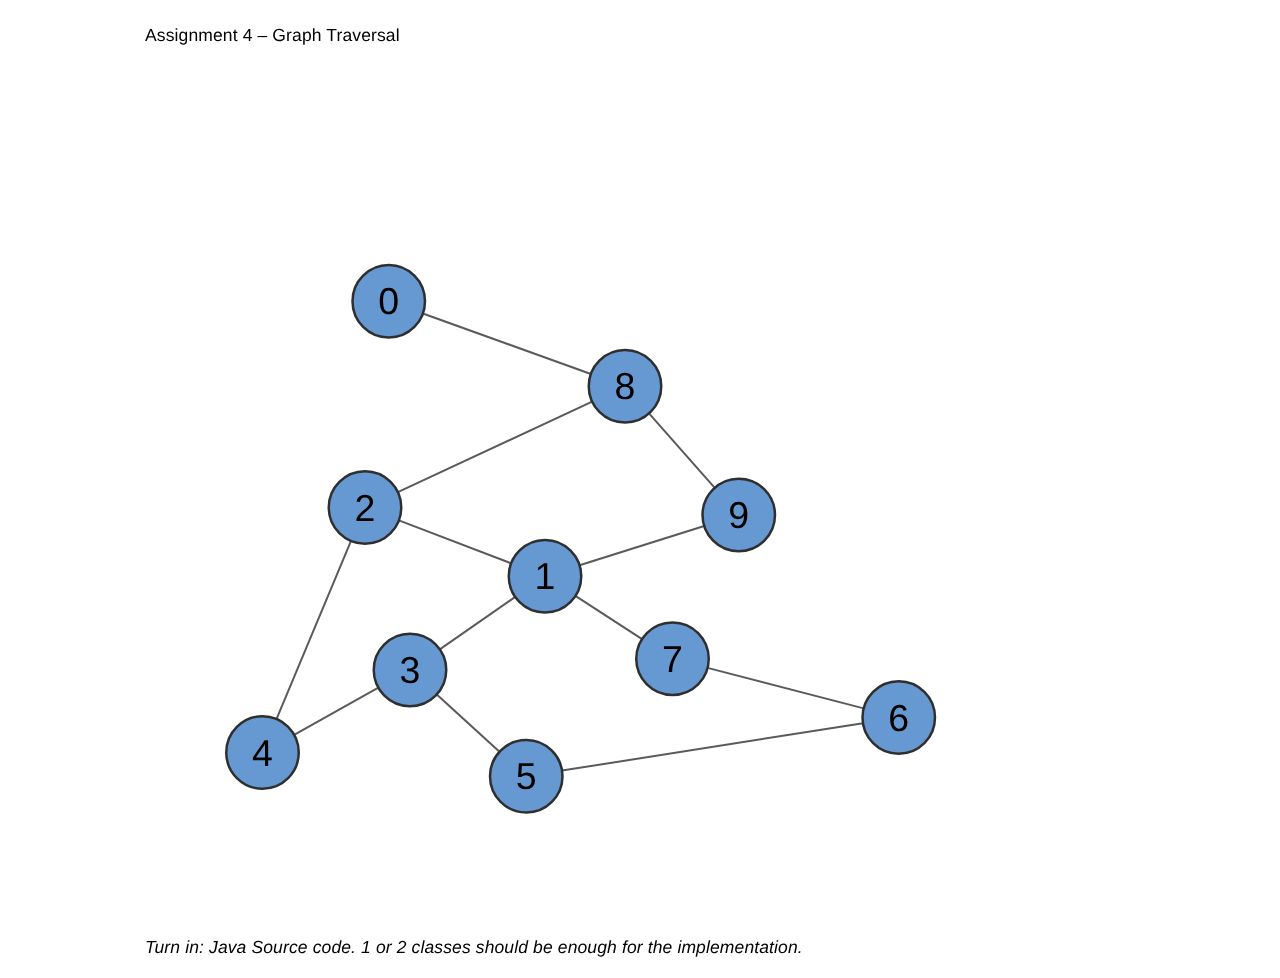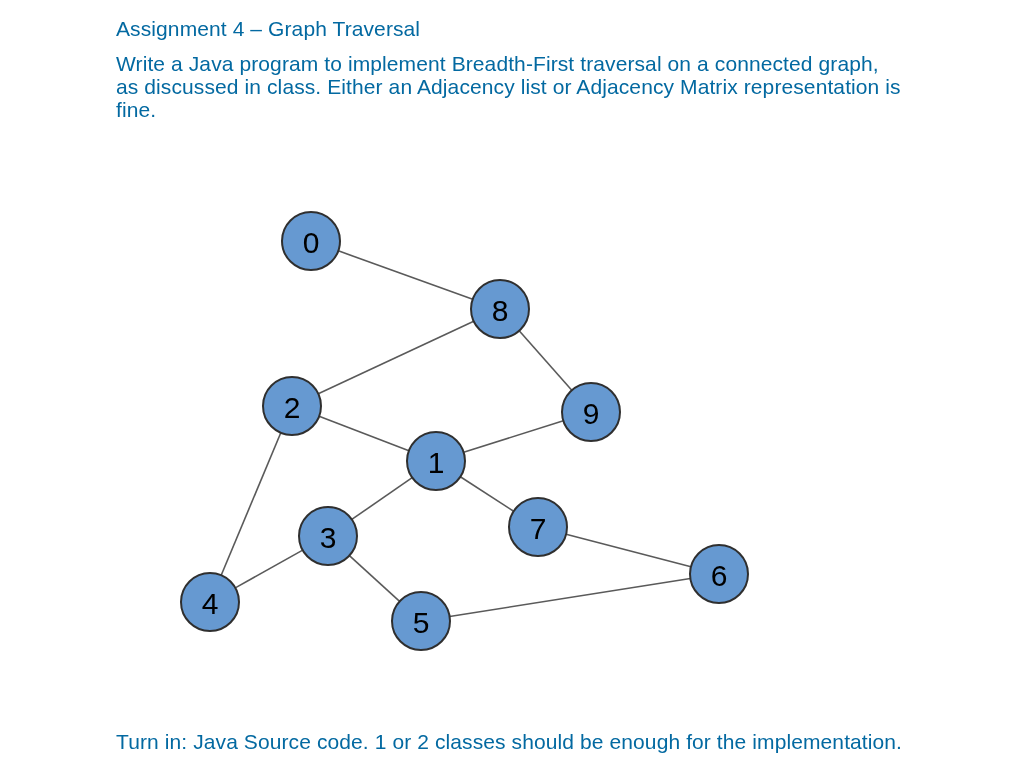--- a/index.html
+++ b/index.html
@@ -16,40 +16,41 @@
     position: relative;
   }
   .page {
     position: absolute;
     inset: 0;
     background: #ffffff;
   }
   .doc-text {
     position: absolute;
     left: 116px;
-    font-size: 21px;
+    font-size: 14px;
     line-height: 23px;
-    color: #0369a1;
+    color: #000000;
     letter-spacing: 0.1px;
   }
   #assignment-title {
     top: 17px;
     width: 800px;
   }
   #para-1 {
     top: 52px;
     width: 790px;
   }
   #para-2 {
     top: 117px;
     width: 760px;
   }
   #turn-in {
-    top: 730px;
+    top: 746px;
     width: 800px;
+    font-style: italic;
   }
   #graph-figure {
     position: absolute;
     left: 0;
     top: 0;
     width: 1024px;
     height: 782px;
   }
   svg#graph-svg {
     display: block;
@@ -74,21 +75,20 @@
     dominant-baseline: central;
   }
 </style>
 </head>
 <body>
 
 <div class="page">
 
   <div class="doc-text" id="assignment-title">Assignment 4 – Graph Traversal</div>
 
-  <div class="doc-text" id="para-1">Write a Java program to implement Breadth-First traversal on a connected graph, as discussed in class. Either an Adjacency list or Adjacency Matrix representation is fine.</div>
 
 
   <div id="graph-figure">
     <svg id="graph-svg" viewBox="0 0 1024 782" xmlns="http://www.w3.org/2000/svg">
       <g id="edges-group">
           <line x1="338.28757498693756" y1="250.81775184715215" x2="472.71242501306244" y2="299.1822481528479" class="edge-line" stroke="#5a5a5a"></line>
           <line x1="473.7174617173535" y1="321.25676064142647" x2="318.2825382826465" y2="393.74323935857353" class="edge-line" stroke="#5a5a5a"></line>
           <line x1="519.2009807077045" y1="330.7329781636655" x2="571.7990192922955" y2="390.2670218363345" class="edge-line" stroke="#5a5a5a"></line>
           <line x1="319.0911931619532" y1="416.34733072157934" x2="408.9088068380468" y2="450.65266927842066" class="edge-line" stroke="#5a5a5a"></line>
           <line x1="280.8073976896512" y1="432.75304942473616" x2="221.1926023103488" y2="575.2469505752639" class="edge-line" stroke="#5a5a5a"></line>

